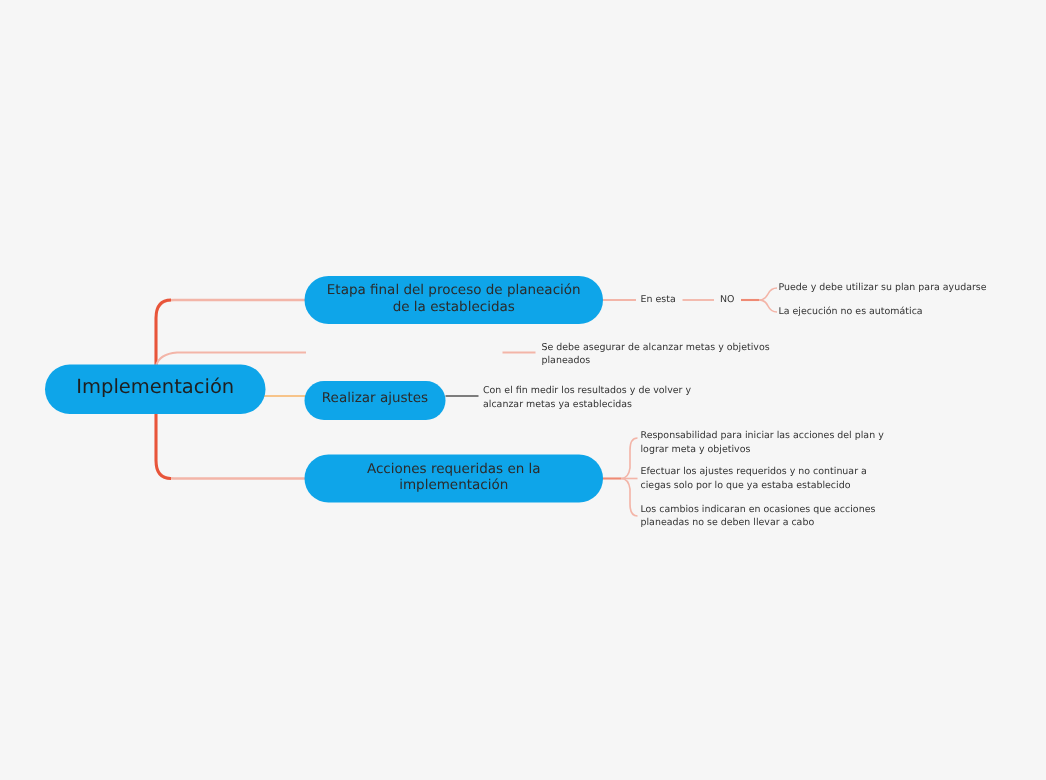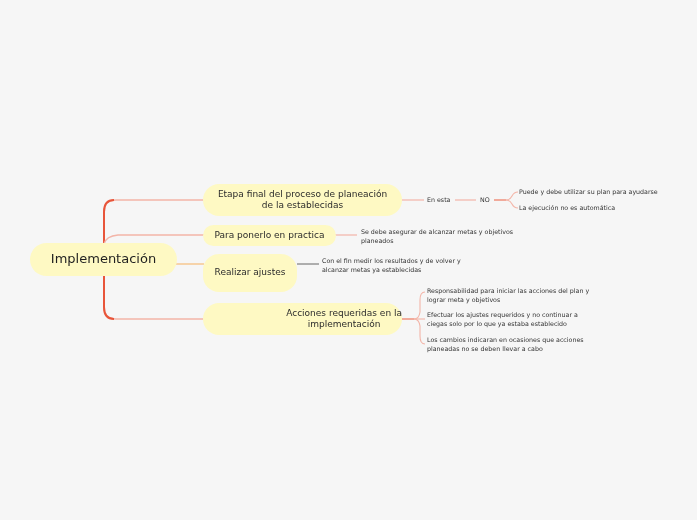--- a/index.html
+++ b/index.html
@@ -3,21 +3,21 @@
   <meta charset="utf-8">
   <style>
     html, body { margin: 0; padding: 0; }
     body {
       width: 697px; height: 520px; background: #f6f6f6; position: relative; overflow: hidden;
       font-family: "DejaVu Sans", sans-serif;
     }
     #canvas { position: absolute; left: 0; top: 0; width: 697px; height: 520px; }
     svg.lines { position: absolute; left: 0; top: 0; }
     .node {
-      position: absolute; background: #fef9c3; color: #2b2b2b;
+      position: absolute; background: #0ea5e9; color: #2b2b2b;
       display: flex; align-items: center; justify-content: center; text-align: center;
       box-sizing: border-box; line-height: 1.25;
     }
     .root { border-radius: 17px; font-size: 13px; color: #1f1f1f; }
     .main { border-radius: 16px; font-size: 9px; }
     .leaf {
       position: absolute; font-size: 6.3px; color: #333; line-height: 1.35;
       white-space: nowrap; font-family: "DejaVu Sans", sans-serif;
     }
   </style>
@@ -54,29 +54,26 @@
     <span>Implementación</span>
   </div>
 
   <div class="node main" style="left:203px; top:184px; width:199px; height:32px;">
     <span>
       <span>Etapa final del proceso de planeación</span><br>
       <span>de la establecidas</span>
     </span>
   </div>
 
-  <div class="node main" style="left:203px; top:225px; width:133px; height:21px;">
-    <span>Para ponerlo en practica</span>
-  </div>
 
-  <div class="node main" style="left:203px; top:254px; width:94px; height:38px;">
+  <div class="node main" style="left:203px; top:254px; width:94px; height:26px;">
     <span>Realizar ajustes</span>
   </div>
 
-  <div class="node main" style="left:203px; top:303px; width:199px; height:32px;justify-content:flex-end;">
+  <div class="node main" style="left:203px; top:303px; width:199px; height:32px;">
     <span>
       <span>Acciones requeridas en la</span><br>
       <span>implementación</span>
     </span>
   </div>
 
   <div class="leaf" style="left:427px; top:196px;">En esta</div>
   <div class="leaf" style="left:480px; top:196px;">NO</div>
   <div class="leaf" style="left:519px; top:188px;">Puede y debe utilizar su plan para ayudarse</div>
   <div class="leaf" style="left:519px; top:204px;">La ejecución no es automática</div>

